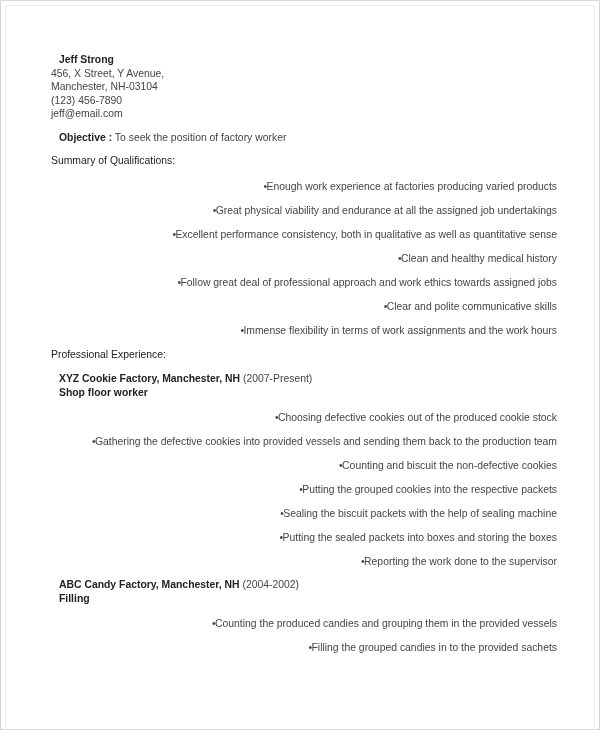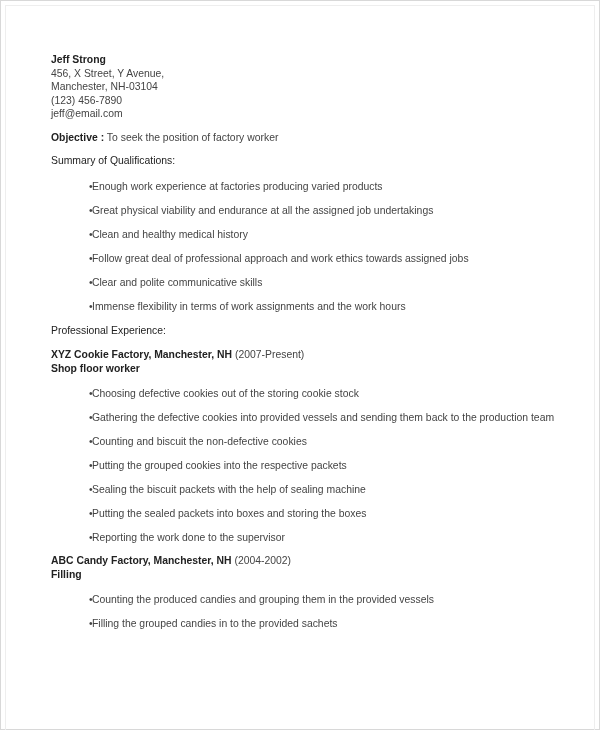--- a/index.html
+++ b/index.html
@@ -38,20 +38,21 @@
       font-size: 10.4px;
     }
     .line {
       height: 13.5px;
       line-height: 13.5px;
       white-space: nowrap;
     }
     .bold {
       font-weight: bold;
       color: #222222;
+      margin-left: 8px;
     }
     .normal {
       color: #444444;
     }
     .section-title {
       font-weight: normal;
       color: #222222;
       height: 14px;
       line-height: 14px;
     }
@@ -62,20 +63,21 @@
     }
     .bullet {
       position: relative;
       padding-left: 38px;
       color: #444444;
       line-height: 18px;
       min-height: 18px;
       margin-bottom: 6px;
       white-space: normal;
       width: 468px;
+      text-align: right;
     }
     .bullet-mark {
       display: inline-block;
       width: 3px;
       margin-right: 0px;
     }
   </style>
 </head>
 <body>
 
@@ -99,40 +101,41 @@
     <span class="normal">To seek the position of factory worker</span>
   </div>
 
   <div style="height:10px"></div>
 
   <div class="section-title">Summary of Qualifications:</div>
   <div style="height:10px"></div>
   <ul class="bullets">
     <li class="bullet"><span class="bullet-mark">•</span><span>Enough work experience at factories producing varied products</span></li>
     <li class="bullet"><span class="bullet-mark">•</span><span>Great physical viability and endurance at all the assigned job undertakings</span></li>
+    <li class="bullet"><span class="bullet-mark">•</span><span>Excellent performance consistency, both in qualitative as well as quantitative sense</span></li>
     <li class="bullet"><span class="bullet-mark">•</span><span>Clean and healthy medical history</span></li>
     <li class="bullet"><span class="bullet-mark">•</span><span>Follow great deal of professional approach and work ethics towards assigned jobs</span></li>
     <li class="bullet"><span class="bullet-mark">•</span><span>Clear and polite communicative skills</span></li>
     <li class="bullet"><span class="bullet-mark">•</span><span>Immense flexibility in terms of work assignments and the work hours</span></li>
   </ul>
 
   <div style="height:2px"></div>
 
   <div class="section-title">Professional Experience:</div>
   <div style="height:10px"></div>
 
   <div>
     <div class="line">
       <span class="bold">XYZ Cookie Factory, Manchester, NH</span>
       <span class="normal">(2007-Present)</span>
     </div>
     <div class="line bold">Shop floor worker</div>
     <div style="height:10px"></div>
     <ul class="bullets">
-      <li class="bullet"><span class="bullet-mark">•</span><span>Choosing defective cookies out of the storing cookie stock</span></li>
+      <li class="bullet"><span class="bullet-mark">•</span><span>Choosing defective cookies out of the produced cookie stock</span></li>
       <li class="bullet"><span class="bullet-mark">•</span><span>Gathering the defective cookies into provided vessels and sending them back to the production team</span></li>
       <li class="bullet"><span class="bullet-mark">•</span><span>Counting and biscuit the non-defective cookies</span></li>
       <li class="bullet"><span class="bullet-mark">•</span><span>Putting the grouped cookies into the respective packets</span></li>
       <li class="bullet"><span class="bullet-mark">•</span><span>Sealing the biscuit packets with the help of sealing machine</span></li>
       <li class="bullet"><span class="bullet-mark">•</span><span>Putting the sealed packets into boxes and storing the boxes</span></li>
       <li class="bullet"><span class="bullet-mark">•</span><span>Reporting the work done to the supervisor</span></li>
     </ul>
   </div>
 
   <div style="height:1px"></div>

